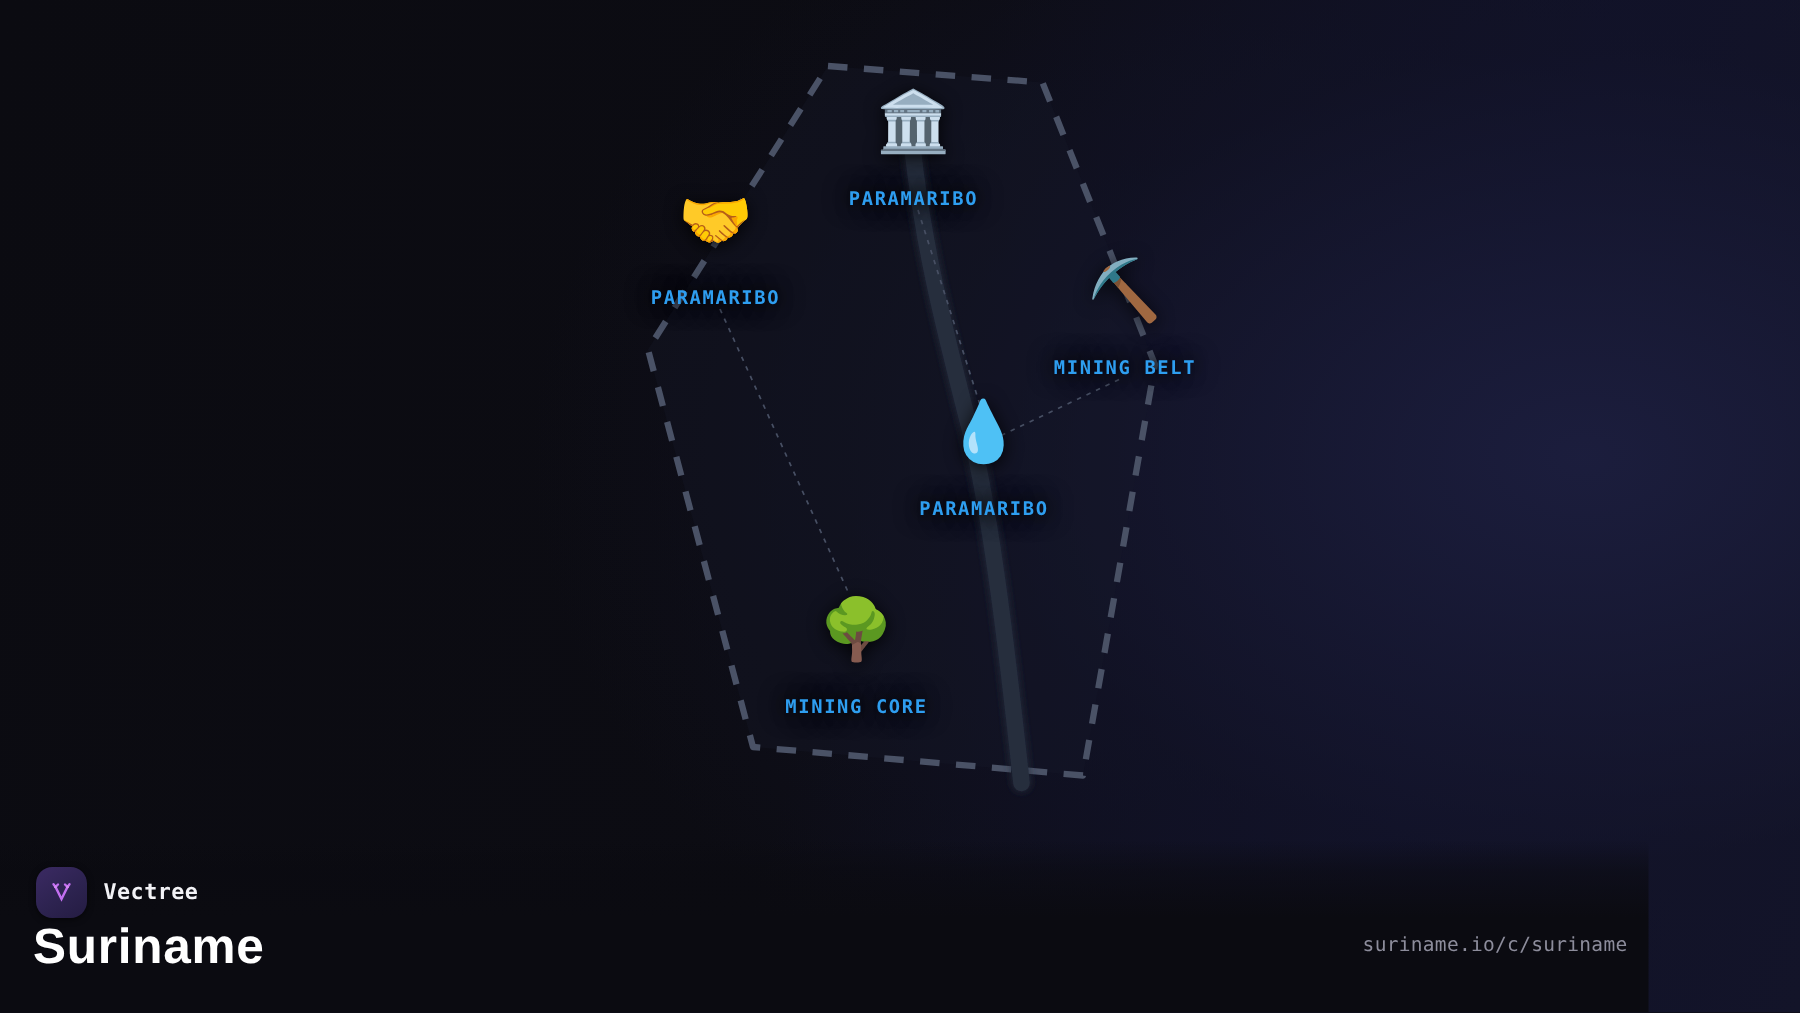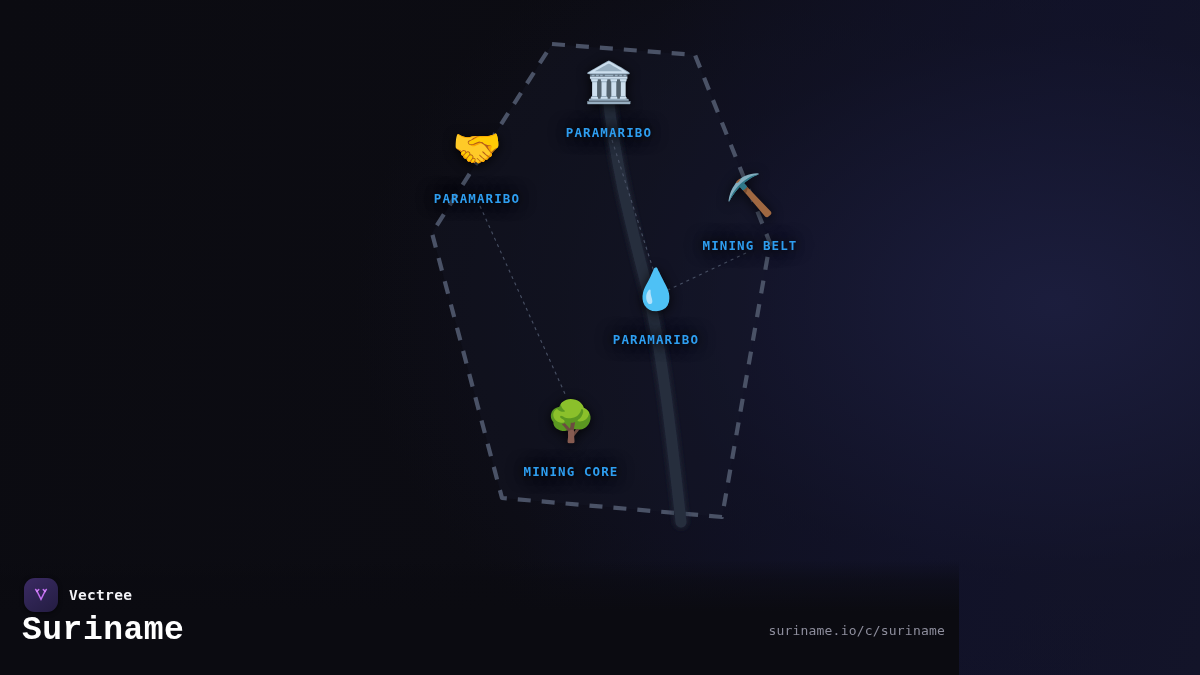--- a/index.html
+++ b/index.html
@@ -38,40 +38,40 @@
     margin-top:20px;
     font-family:"DejaVu Sans Mono", monospace;
     font-size:12.5px; font-weight:bold; letter-spacing:1.1px;
     color:#2e9ef0;
     white-space:nowrap;
     text-shadow:0 0 10px rgba(0,0,0,0.95), 0 0 18px rgba(0,0,0,0.8);
   }
 
   
   #footer {
-    position:absolute; left:0; bottom:0; width:959px; height:115px;
+    position:absolute; left:0; bottom:0; width:1099px; height:115px;
     background:linear-gradient(180deg, rgba(10,10,16,0.0) 0%, rgba(10,10,16,0.55) 18%, #0b0b11 45%, #0b0b11 100%);
   }
   #brand-row {
     position:absolute; left:24px; top:18px;
     display:flex; align-items:center; gap:11px;
   }
   #brand-mark {
     width:34px; height:34px; border-radius:11px;
     background:linear-gradient(145deg, #3b2a63 0%, #2d2350 55%, #241c42 100%);
     display:flex; align-items:center; justify-content:center;
     box-shadow:0 1px 4px rgba(0,0,0,0.6);
   }
   #brand-name {
     font-family:"DejaVu Sans Mono", monospace;
     font-size:14.5px; font-weight:bold; color:#f2f2f6; letter-spacing:0.3px;
   }
   #page-title {
     position:absolute; left:22px; top:52px;
-    font-family:Liberation Mono, monospace;
+    font-family:Liberation Sans, sans-serif;
     font-size:33px; font-weight:bold; color:#ffffff;
     letter-spacing:0.5px;
   }
   #site-url {
     position:absolute; right:14px; top:63px;
     font-family:"DejaVu Sans Mono", monospace;
     font-size:13px; color:#8d8d9c; letter-spacing:0.2px;
   }
 </style>
 </head>

